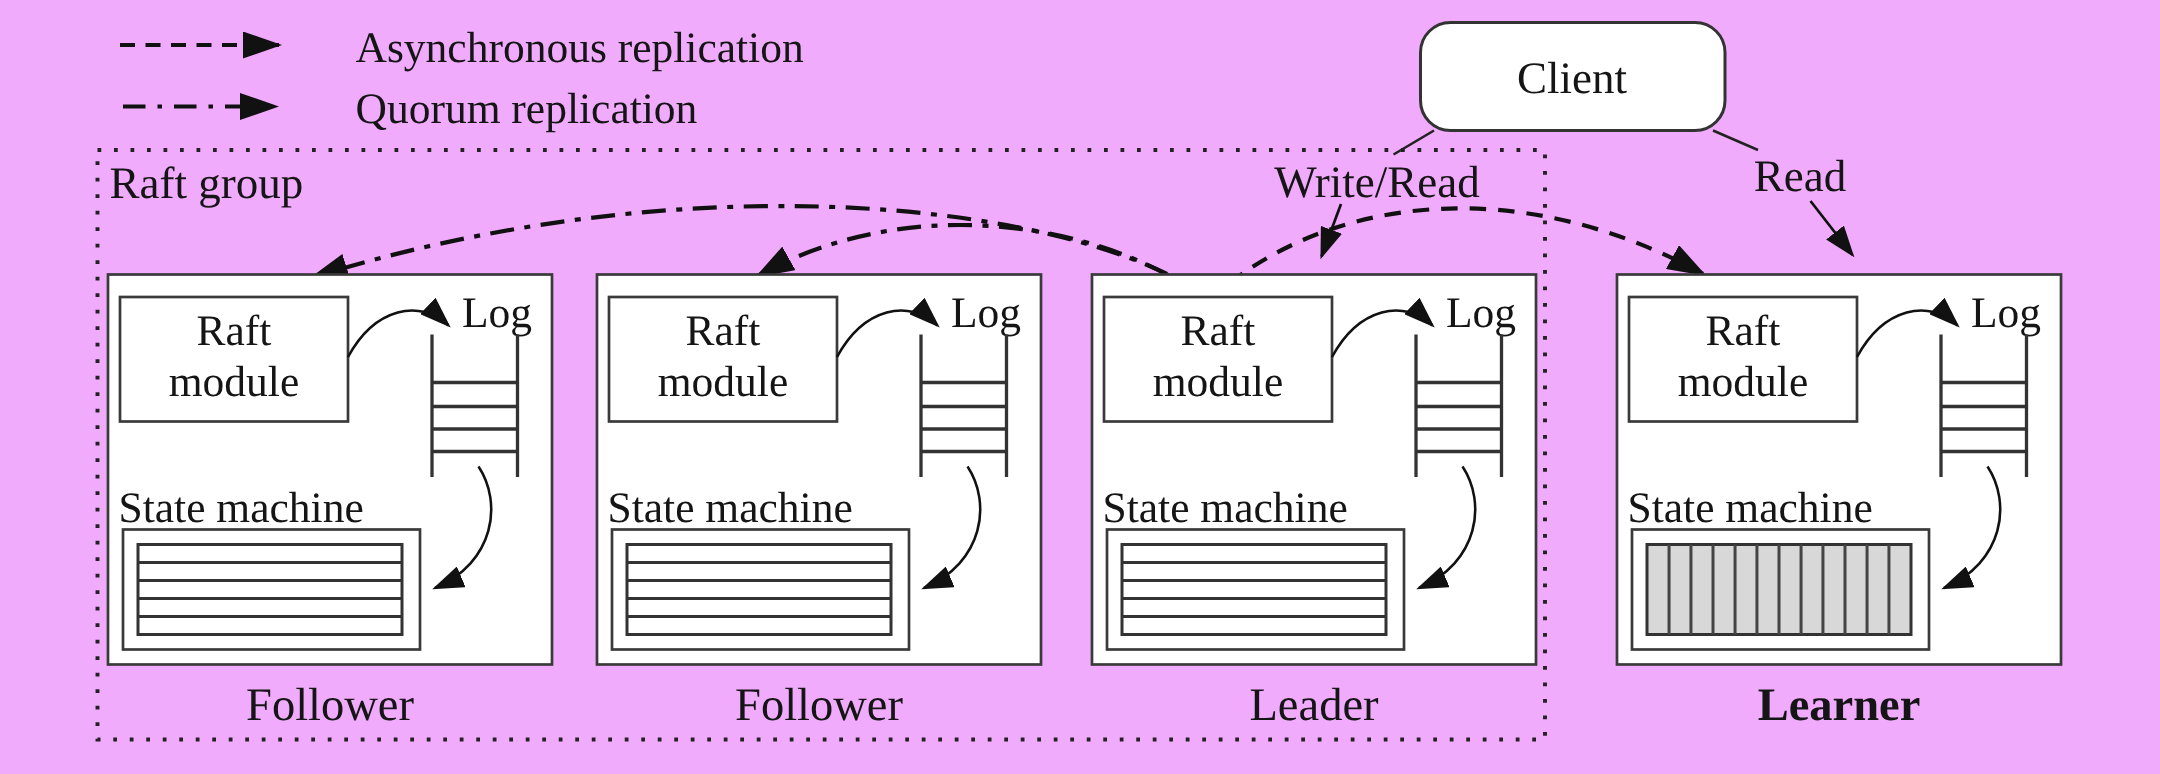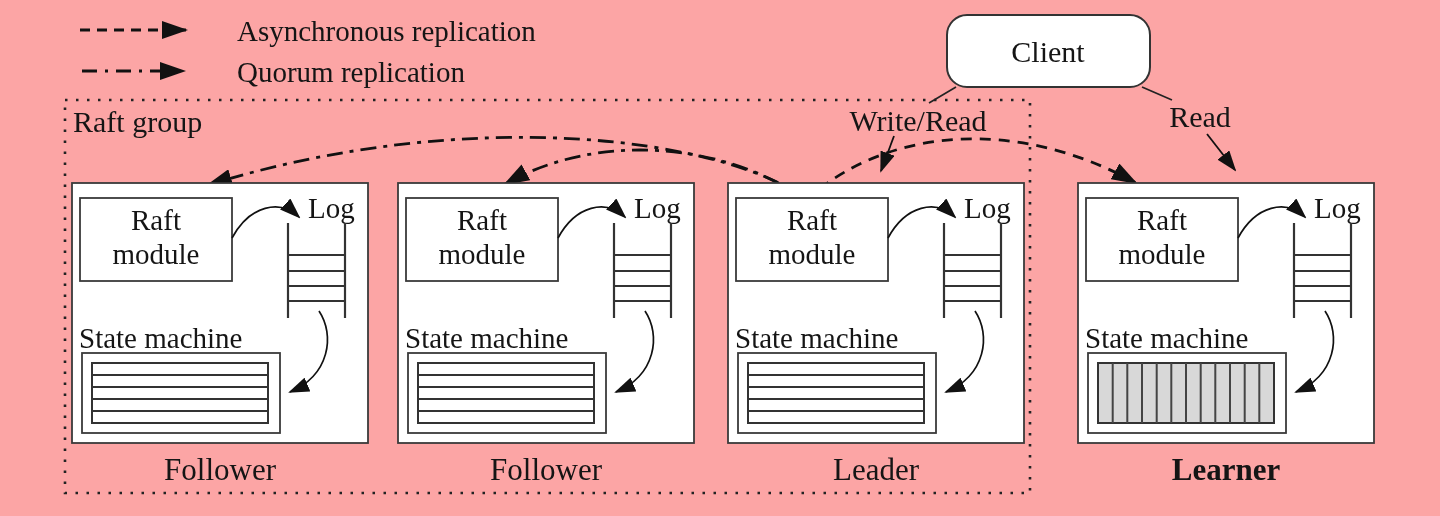--- a/index.html
+++ b/index.html
@@ -1,16 +1,16 @@
 <!DOCTYPE html>
 <html><head>
 <meta charset="utf-8">
 <style>
   html,body{margin:0;padding:0;background:#fff;}
-  .stage{position:relative;width:1440px;height:516px;background:#fca5a5;overflow:hidden;
+  .stage{position:relative;width:1440px;height:516px;background:#f0abfc;overflow:hidden;
          font-family:"Liberation Serif", serif;}
   svg{position:absolute;left:0;top:0;}
   text{fill:#151515;}
 </style>
 </head>
 <body>
 
 <div class="stage">
 <svg width="1440" height="516" viewBox="0 0 1440 516">
   <defs>

